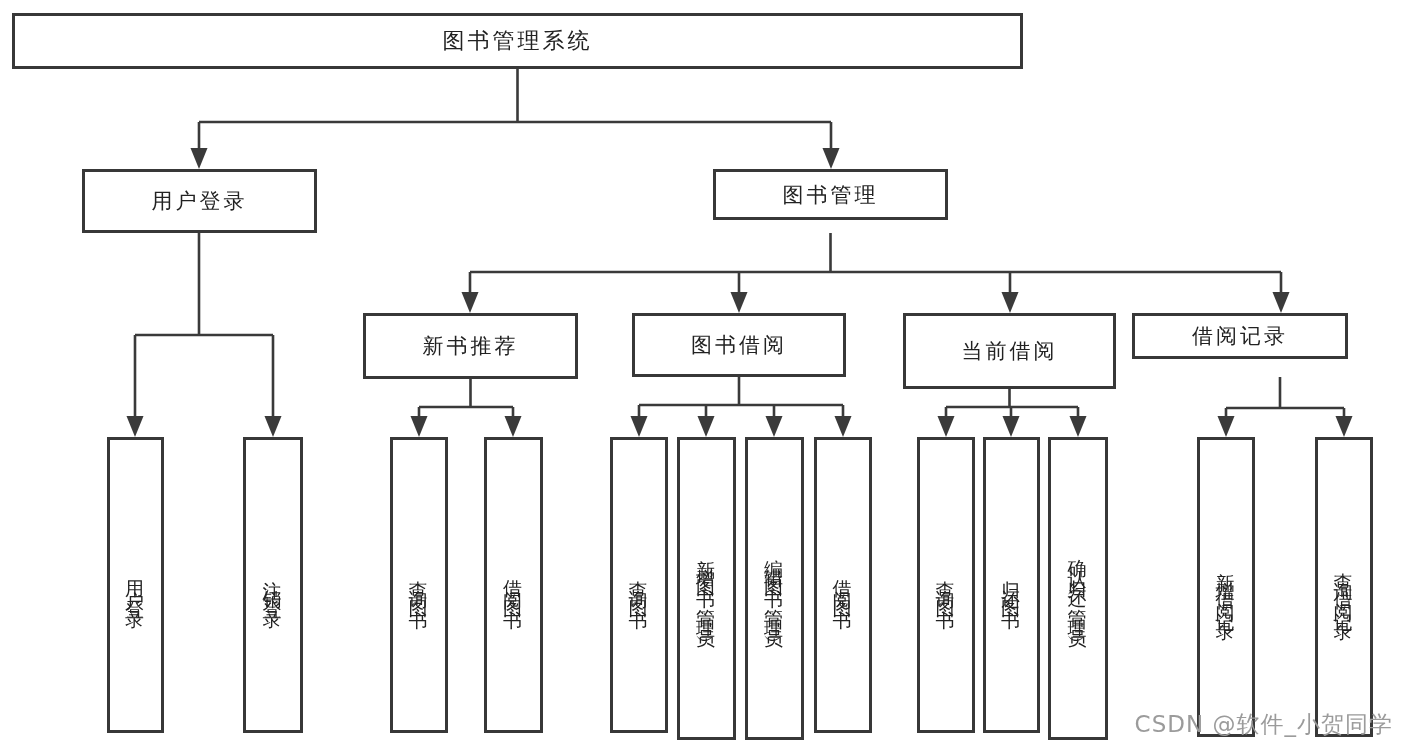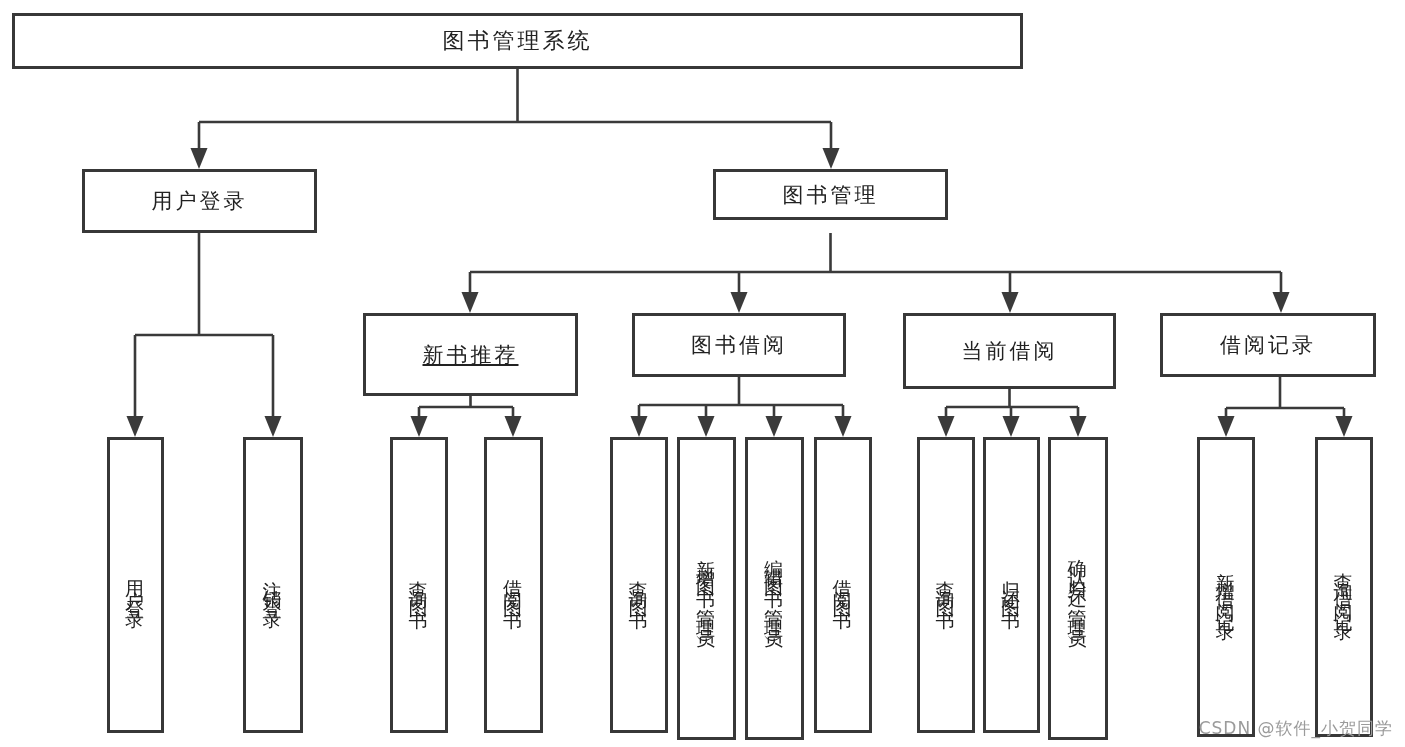--- a/index.html
+++ b/index.html
@@ -37,21 +37,21 @@
   .vbox{
     writing-mode:vertical-rl;
     text-orientation:mixed;
     font-size:19px;
     letter-spacing:10px;
     white-space:normal;
   }
   .watermark{
     position:absolute;
     right:12px;bottom:7px;
-    font-size:17px;
+    font-size:23px;
     color:var(--watermark);
     z-index:2;
     letter-spacing:1px;
   }
 </style>
 </head>
 <body>
 
 <div class="canvas">
 
@@ -86,24 +86,24 @@
       <polygon points="1217.5,416 1234.5,416 1226,437"></polygon>
       <polygon points="1335.5,416 1352.5,416 1344,437"></polygon>
     </g>
   </svg>
 
   <div class="box hbox root" style="left:12px;top:13px;width:1011px;height:56px;">图书管理系统</div>
 
   <div class="box hbox" style="left:82px;top:169px;width:235px;height:64px;">用户登录</div>
   <div class="box hbox" style="left:713px;top:169px;width:235px;height:51px;">图书管理</div>
 
-  <div class="box hbox" style="left:363px;top:313px;width:215px;height:83px;text-decoration:underline;">新书推荐</div>
+  <div class="box hbox" style="left:363px;top:313px;width:215px;height:66px;">新书推荐</div>
   <div class="box hbox" style="left:632px;top:313px;width:214px;height:64px;">图书借阅</div>
   <div class="box hbox" style="left:903px;top:313px;width:213px;height:76px;">当前借阅</div>
-  <div class="box hbox" style="left:1160px;top:313px;width:216px;height:64px;">借阅记录</div>
+  <div class="box hbox" style="left:1132px;top:313px;width:216px;height:46px;">借阅记录</div>
 
   <div class="box vbox" style="left:107px;top:437px;width:57px;height:296px;">用户登录</div>
   <div class="box vbox" style="left:243px;top:437px;width:60px;height:296px;">注销登录</div>
 
   <div class="box vbox" style="left:390px;top:437px;width:58px;height:296px;">查询图书</div>
   <div class="box vbox" style="left:484px;top:437px;width:59px;height:296px;">借阅图书</div>
 
   <div class="box vbox" style="left:610px;top:437px;width:58px;height:296px;">查询图书</div>
   <div class="box vbox" style="left:677px;top:437px;width:59px;height:303px;">新增图书（管理员）</div>
   <div class="box vbox" style="left:745px;top:437px;width:59px;height:303px;">编辑图书（管理员）</div>

